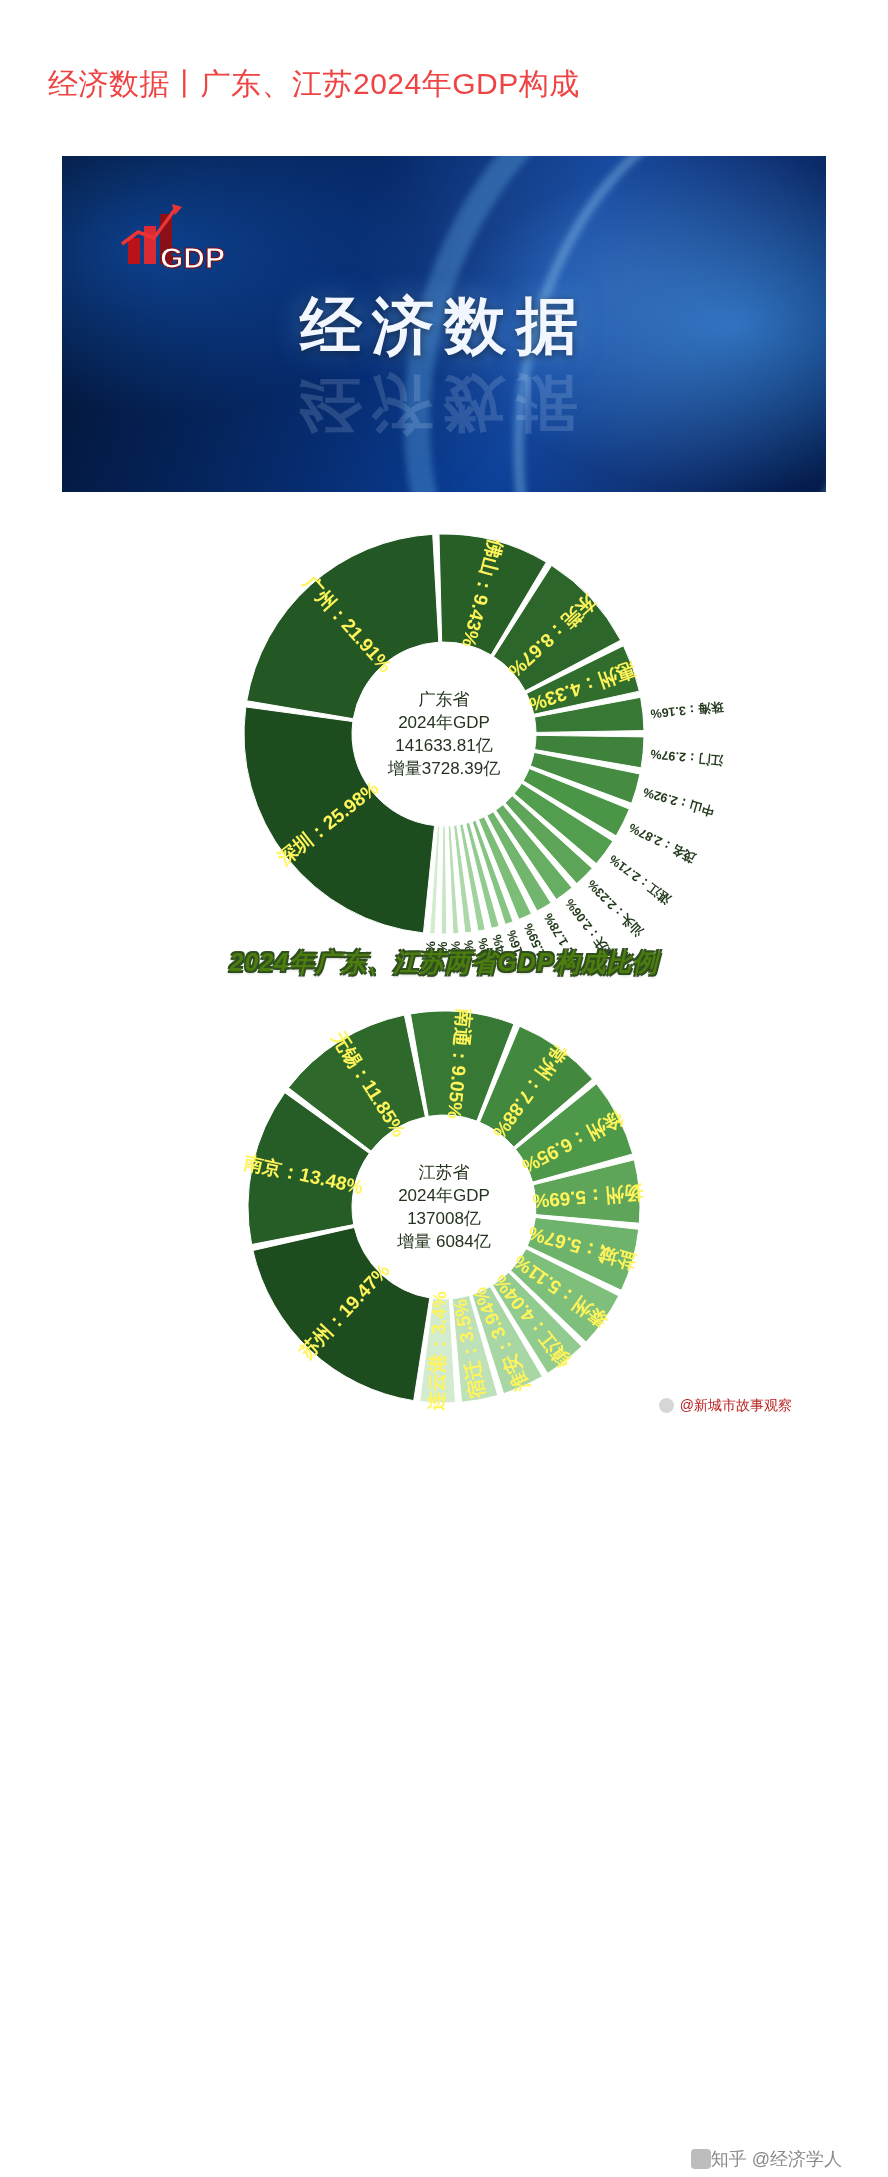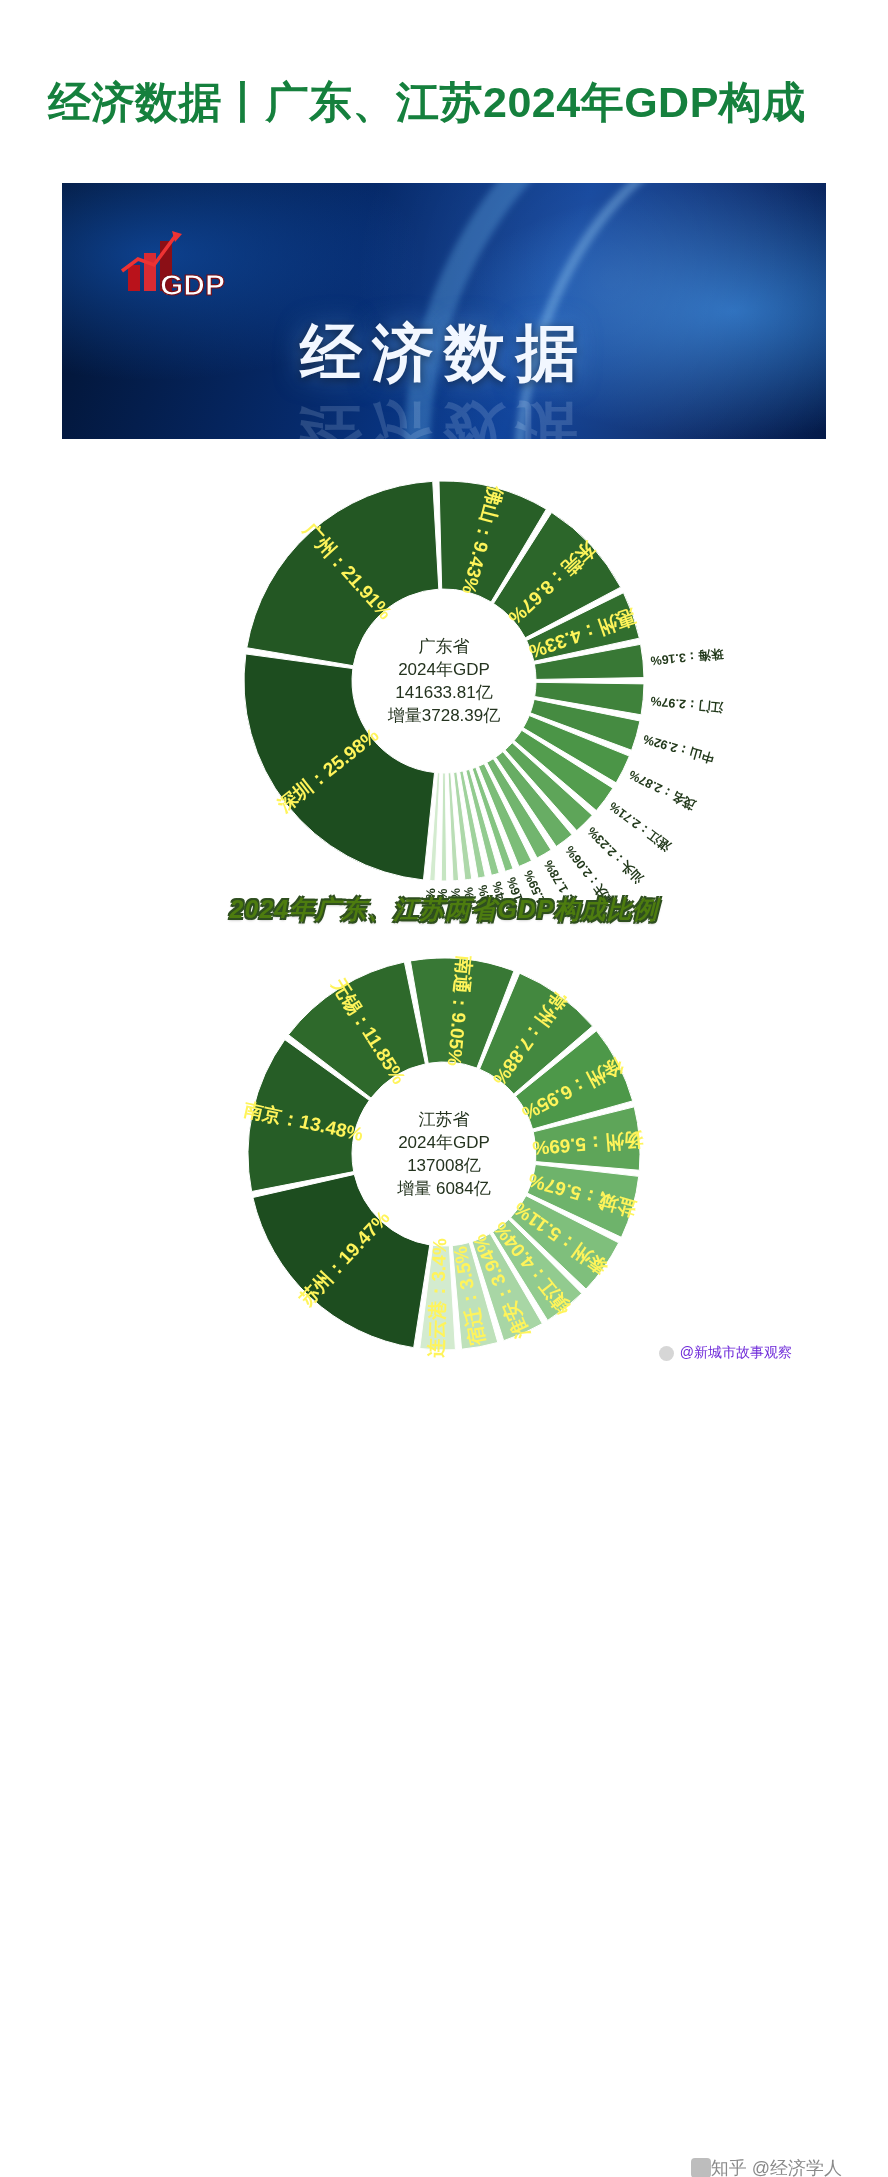--- a/index.html
+++ b/index.html
@@ -15,31 +15,31 @@
     position: relative;
   }
   .page {
     width: 888px;
     min-height: 2177px;
     position: relative;
     background: #ffffff;
     box-sizing: border-box;
   }
   .article-title {
-    font-size: 43px;
-    font-weight: bold;
+    font-size: 30px;
+    font-weight: normal;
     line-height: 1.45;
-    color: #15803d;
+    color: #ef4444;
     padding: 42px 48px 0 48px;
     letter-spacing: 0.5px;
   }
   .banner-wrap {
     margin: 50px 62px 0 62px;
     width: 764px;
-    height: 256px;
+    height: 336px;
     box-sizing: border-box;
     position: relative;
     overflow: hidden;
     background: #8b5cf6;
   }
   .banner-bg {
     position: absolute;
     inset: 0;
     background:
       radial-gradient(ellipse 60% 80% at 88% 50%, rgba(60,160,255,0.55), rgba(60,160,255,0) 62%),
@@ -134,21 +134,21 @@
   }
   .slice-label {
     font-family: "Liberation Sans", sans-serif;
     font-weight: bold;
   }
   .watermark-chart {
     position: absolute;
     right: 96px;
     bottom: 34px;
     font-size: 14px;
-    color: #6d28d9;
+    color: #b91c1c;
     display: flex;
     align-items: center;
     gap: 6px;
   }
   .wm-dot {
     width: 15px; height: 15px;
     border-radius: 50%;
     background: #d6d6d6;
     display: inline-block;
   }

